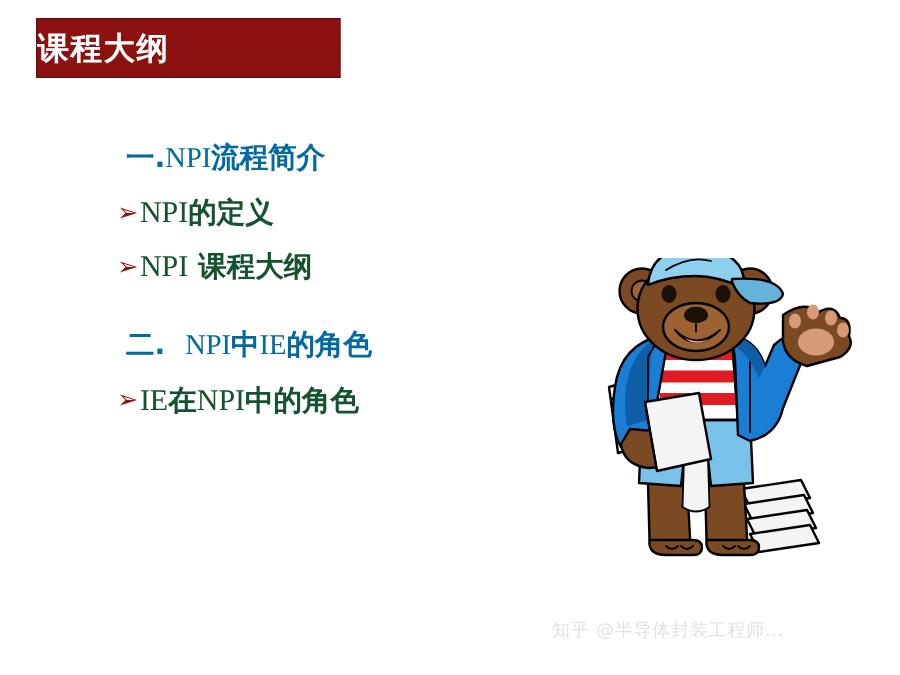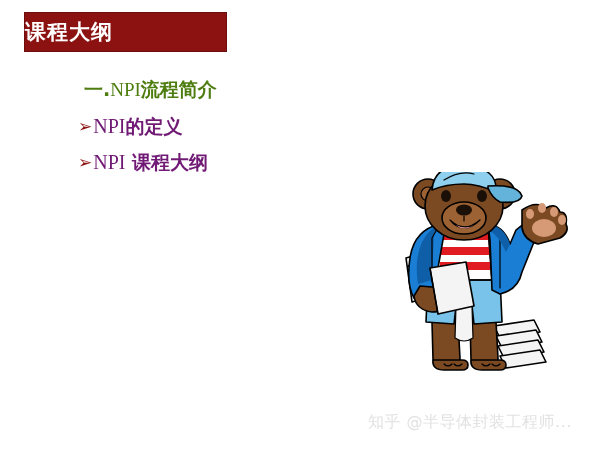--- a/index.html
+++ b/index.html
@@ -58,43 +58,44 @@
   }
   .outline-row.level1 {
     margin-bottom: 6px;
     padding-left: 6px;
   }
   .outline-row.level2 {
     margin-bottom: 6px;
     padding-left: 0px;
   }
   .heading-text {
-    color: #4d7c0f;
+    color: #0369a1;
     font-size: 19px;
     font-weight: bold;
     font-family: "DejaVu Sans", "Liberation Sans", sans-serif;
     line-height: 30px;
     display: inline-block;
+    margin-top: 16px;
   }
   .heading-text .lat {
     font-family: "Liberation Serif", "DejaVu Serif", serif;
     font-weight: normal;
     font-size: 19px;
   }
   .bullet-arrow {
     color: #8c1212;
     font-size: 17px;
     font-family: "DejaVu Sans", sans-serif;
     line-height: 30px;
     display: inline-block;
     vertical-align: top;
     margin-right: 1px;
   }
   .bullet-text {
-    color: #701a75;
+    color: #14532d;
     font-size: 19px;
     font-weight: bold;
     font-family: "DejaVu Sans", "Liberation Sans", sans-serif;
     line-height: 30px;
     display: inline-block;
     vertical-align: top;
   }
   .bullet-text .lat {
     font-family: "Liberation Serif", "DejaVu Serif", serif;
     font-weight: normal;
@@ -114,21 +115,21 @@
     width: 186px;
     height: 208px;
   }
 
   
   #watermark {
     position: absolute;
     left: 368px;
     top: 412px;
     color: #e2e2e2;
-    font-size: 16px;
+    font-size: 12px;
     font-family: "DejaVu Sans", "Liberation Sans", sans-serif;
     white-space: nowrap;
     letter-spacing: 0.5px;
   }
 </style>
 </head>
 <body>
 
 <div id="slide">
 
@@ -143,22 +144,28 @@
     </div>
 
     <div class="outline-row level2">
       <span class="bullet-arrow">➢</span><span class="bullet-text"><span class="lat">NPI</span><span>的定义</span></span>
     </div>
 
     <div class="outline-row level2">
       <span class="bullet-arrow">➢</span><span class="bullet-text"><span class="lat">NPI</span><span> 课程大纲</span></span>
     </div>
 
-
-
+    <div class="outline-row level1">
+      <span class="heading-text"><span>二.</span>&nbsp;&nbsp;<span class="lat">NPI</span><span>中</span><span class="lat">IE</span><span>的角色</span></span>
+    </div>
+
+
+    <div class="outline-row level2">
+      <span class="bullet-arrow">➢</span><span class="bullet-text"><span class="lat">IE</span><span>在</span><span class="lat">NPI</span><span>中的角色</span></span>
+    </div>
 
 
   </div>
 
   <div id="bear-illustration">
     <svg viewBox="0 0 186 208" xmlns="http://www.w3.org/2000/svg">
       <g stroke="#000000" stroke-width="1.6" stroke-linejoin="round" stroke-linecap="round">
 
         <path d="M18 86 L46 78 L52 122 L24 130 Z" fill="#f4f4f4"></path>
         <path d="M20 94 L48 86" fill="none"></path>

